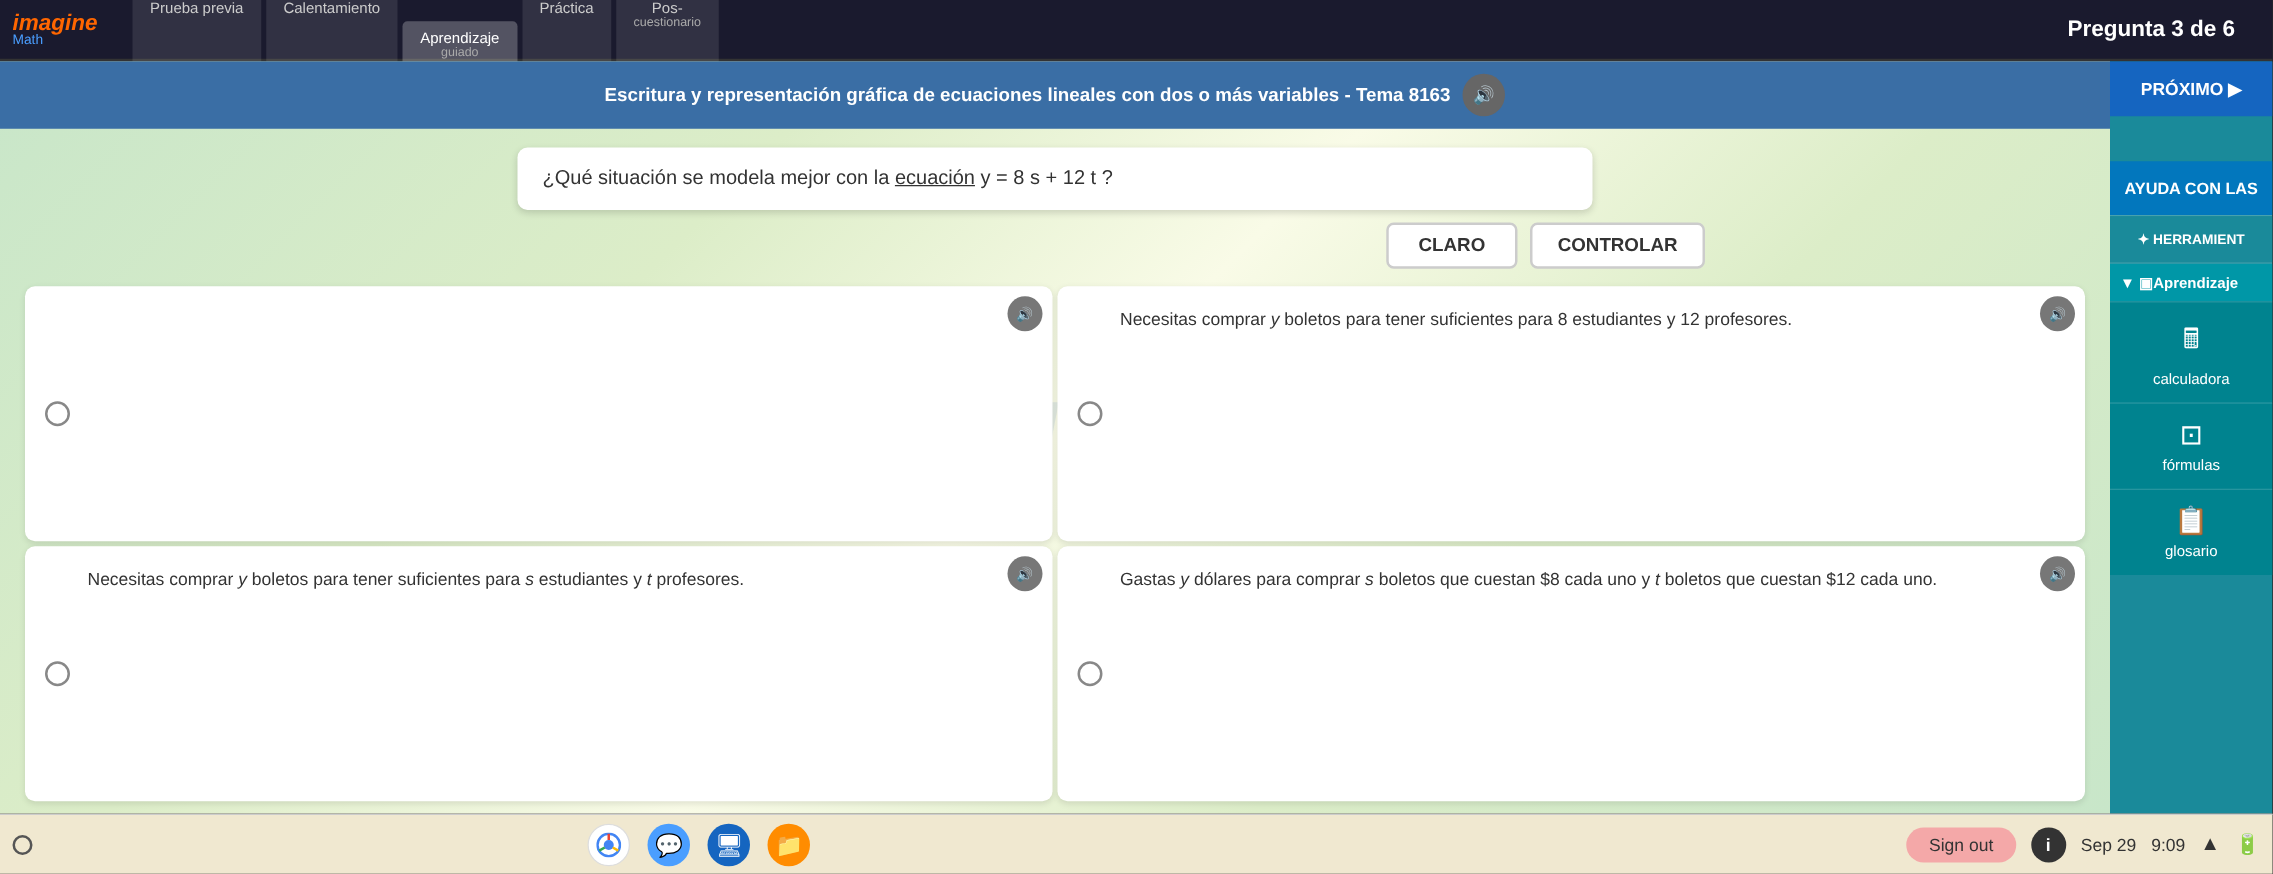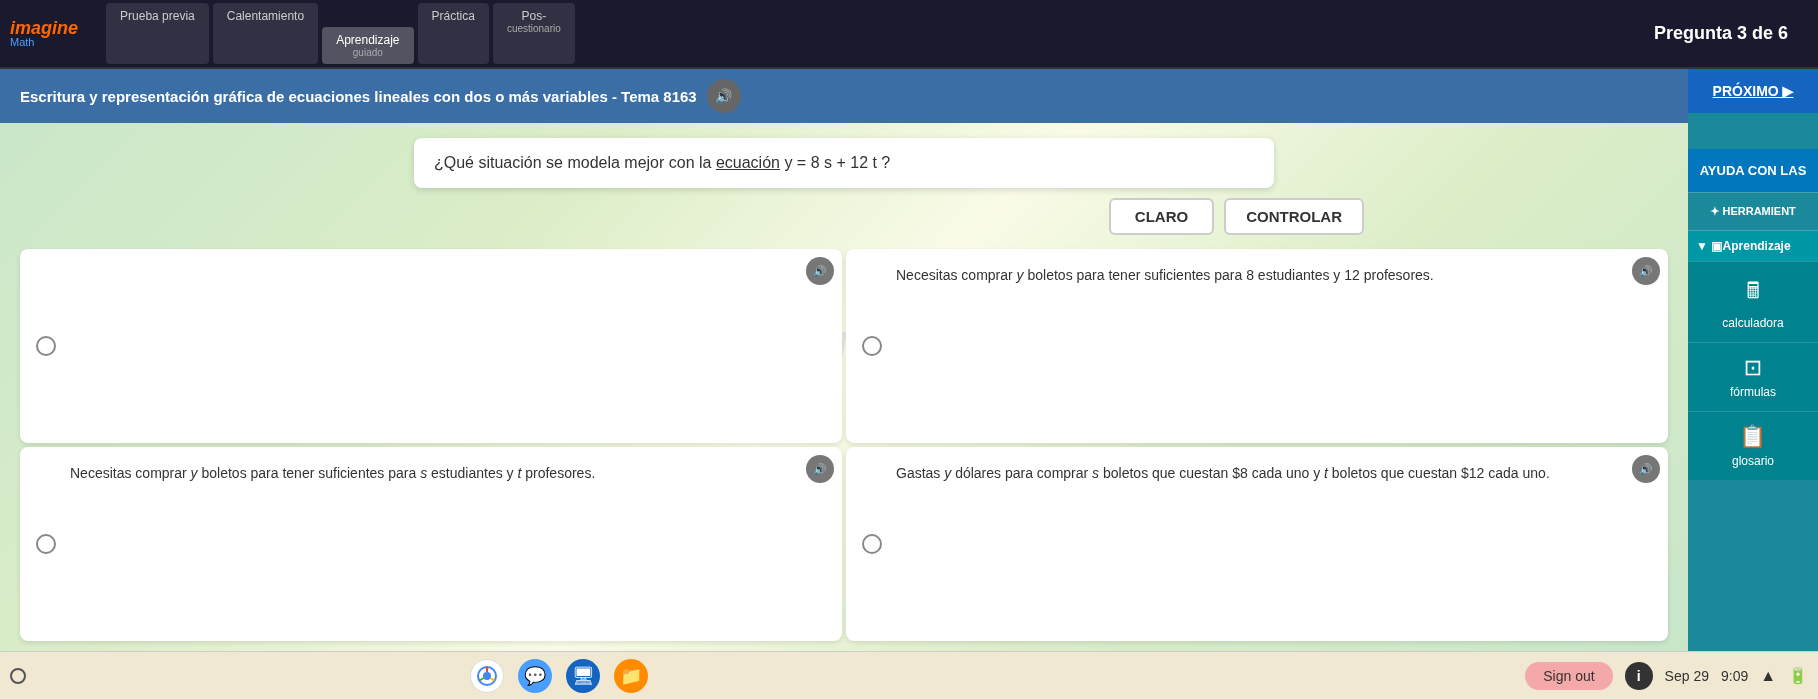--- a/index.html
+++ b/index.html
@@ -16,21 +16,21 @@
     .main-wrapper {
       position: absolute;
       top: 0; left: 0; right: 0; bottom: 0;
       display: flex;
       flex-direction: column;
     }
 
     
     .top-bar {
       background: #1a1a2e;
-      height: 69px;
+      height: 49px;
       display: flex;
       align-items: center;
       padding: 0 10px;
       gap: 10px;
       border-bottom: 2px solid #333;
     }
 
     .top-bar-left {
       display: flex;
       align-items: center;
@@ -127,20 +127,21 @@
       background: #3a6ea5;
       color: white;
       text-align: center;
       padding: 10px 20px;
       font-size: 15px;
       font-weight: bold;
       position: relative;
       z-index: 2;
       display: flex;
       align-items: center;
+      justify-content: center;
       gap: 10px;
     }
 
     .audio-btn {
       width: 34px;
       height: 34px;
       border-radius: 50%;
       background: #666;
       border: none;
       cursor: pointer;
@@ -279,21 +280,20 @@
       border: none;
       padding: 14px 10px;
       font-size: 14px;
       font-weight: bold;
       cursor: pointer;
       display: flex;
       align-items: center;
       justify-content: center;
       gap: 6px;
       white-space: nowrap;
-      text-decoration: underline;
     }
 
     .sidebar-btn-ayuda {
       background: #0277bd;
       color: white;
       border: none;
       padding: 14px 8px;
       font-size: 13px;
       font-weight: bold;
       cursor: pointer;

